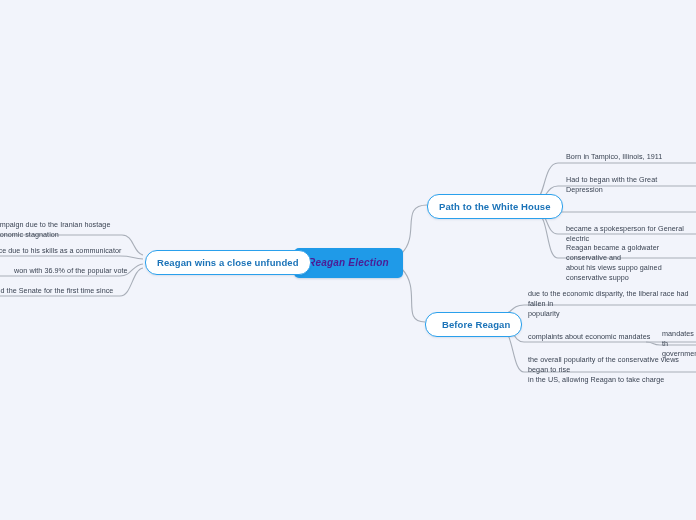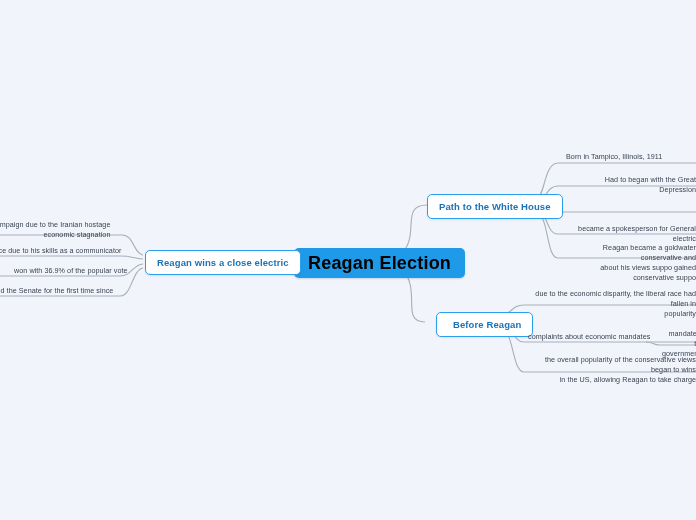--- a/index.html
+++ b/index.html
@@ -26,43 +26,43 @@
     left: 0;
     top: 0;
     width: 696px;
     height: 520px;
     pointer-events: none;
   }
   .node {
     position: absolute;
     box-sizing: border-box;
     white-space: nowrap;
-    text-align: right;
   }
   
   .root-node {
     background: #1f9ae8;
-    color: #000000;
-    font-size: 18px;
+    color: #4c1d95;
+    font-size: 10px;
     font-weight: bold;
     letter-spacing: 0.2px;
     border-radius: 5px;
     padding: 8px 14px;
     line-height: 14px;
     box-shadow: 0 1px 2px rgba(20,60,110,0.18);
+    font-style: italic;
   }
   
   .branch-node {
     background: #ffffff;
     color: #1b73b8;
     font-size: 9.5px;
     font-weight: bold;
     letter-spacing: 0.1px;
     border: 1.6px solid #2aa0ec;
-    border-radius: 5px;
+    border-radius: 12px;
     padding: 6px 11px;
     line-height: 11px;
     box-shadow: 0 1px 2px rgba(20,60,110,0.10);
   }
   
   .leaf-node {
     color: #3a4352;
     font-size: 7.2px;
     line-height: 10px;
     letter-spacing: 0.05px;
@@ -112,31 +112,31 @@
   <div class="node root-node" style="left:294px; top:248px;">Reagan Election</div>
 
   <div class="node branch-node" style="left:427px; top:194px;">Path to the White House</div>
 
   <div class="node leaf-node" style="left:566px; top:152px;">Born in Tampico, Illinois, 1911</div>
   <div class="node leaf-node" style="left:566px; top:175px;">Had to began with the Great Depression</div>
   <div class="node leaf-node" style="left:566px; top:224px;">became a spokesperson for General electric</div>
   <div class="node leaf-node" style="left:566px; top:243px;">Reagan became a goldwater conservative and
 about his views suppo gained conservative suppo</div>
 
-  <div class="node branch-node" style="left:436px; top:312px;padding-left:16px;">Before Reagan</div>
+  <div class="node branch-node" style="left:425px; top:312px;padding-left:16px;">Before Reagan</div>
 
   <div class="node leaf-node" style="left:528px; top:289px;">due to the economic disparity, the liberal race had fallen in
 popularity</div>
   <div class="node leaf-node" style="left:528px; top:332px;">complaints about economic mandates</div>
   <div class="node leaf-node sub" style="left:662px; top:329px;">mandates th
 government</div>
-  <div class="node leaf-node" style="left:528px; top:355px;">the overall popularity of the conservative views began to wins
+  <div class="node leaf-node" style="left:528px; top:355px;">the overall popularity of the conservative views began to rise
 in the US, allowing Reagan to take charge</div>
 
-  <div class="node branch-node" style="left:145px; top:250px;">Reagan wins a close electric</div>
+  <div class="node branch-node" style="left:145px; top:250px;">Reagan wins a close unfunded</div>
 
   <div class="node leaf-node" style="left:-8px; top:220px;">campaign due to the Iranian hostage
 economic stagnation</div>
   <div class="node leaf-node" style="left:-8px; top:246px;">race due to his skills as a communicator</div>
   <div class="node leaf-node" style="left:14px; top:266px;">won with 36.9% of the popular vote</div>
   <div class="node leaf-node" style="left:-6px; top:286px;">red the Senate for the first time since</div>
 
 </div>
 
 </body></html>

